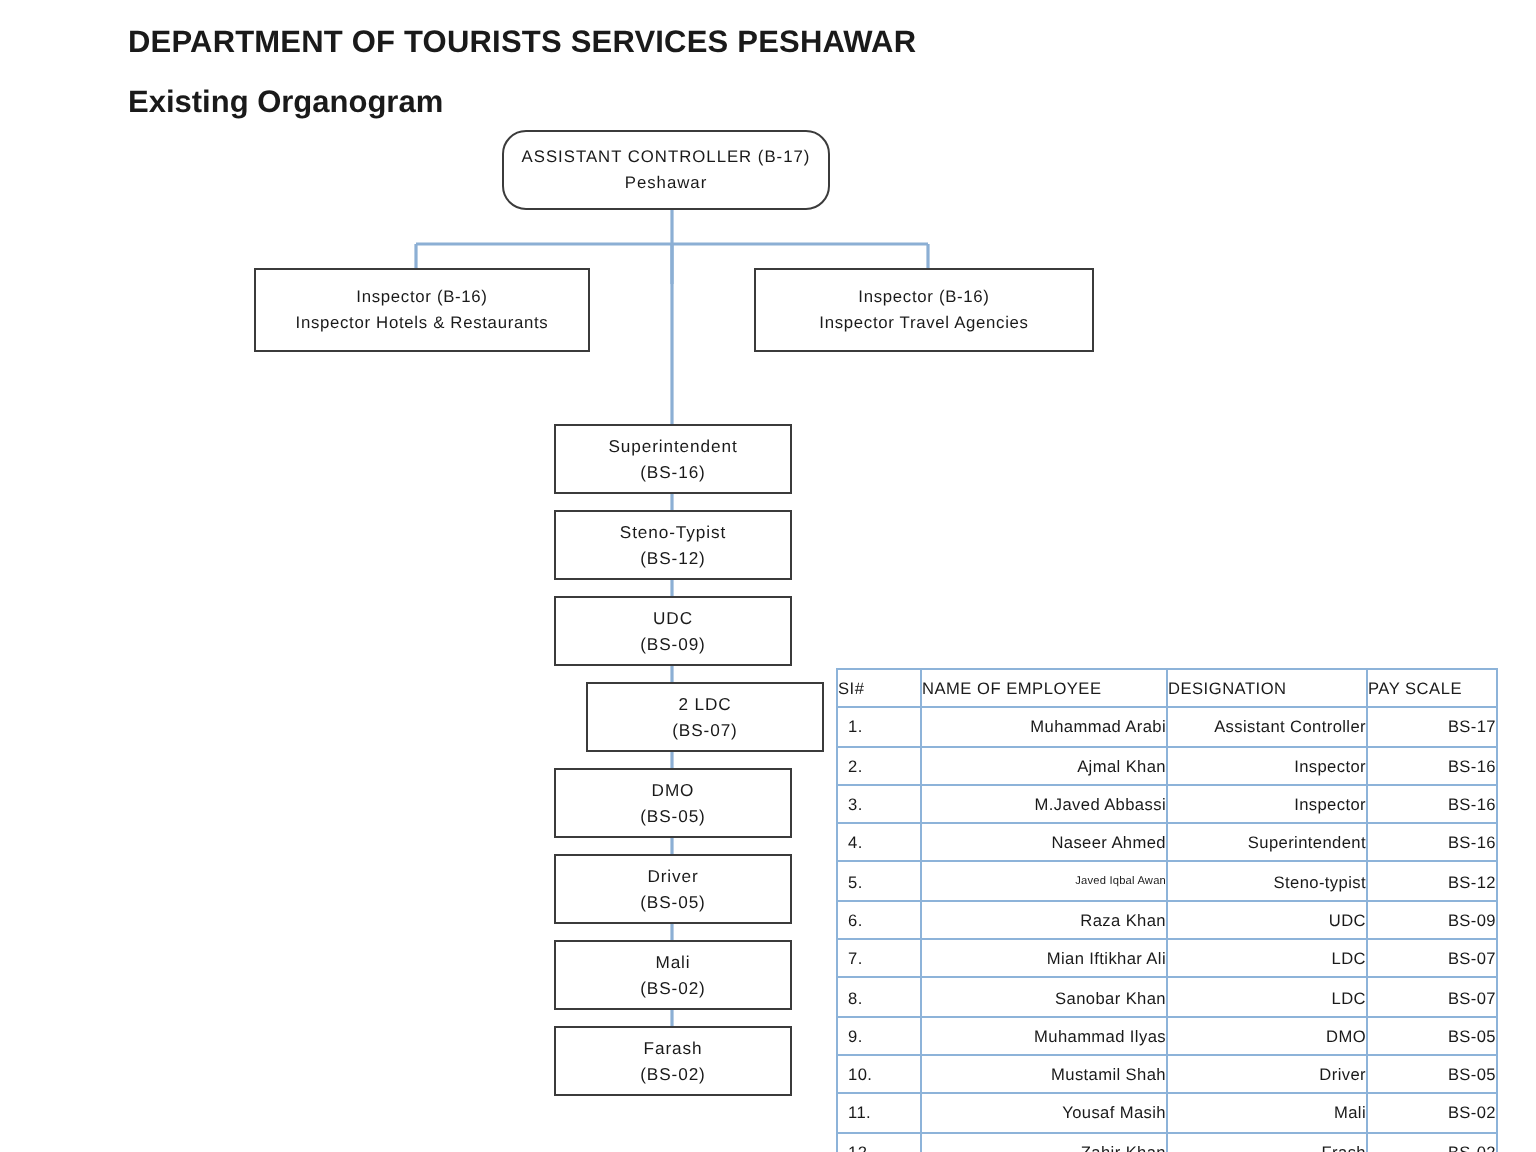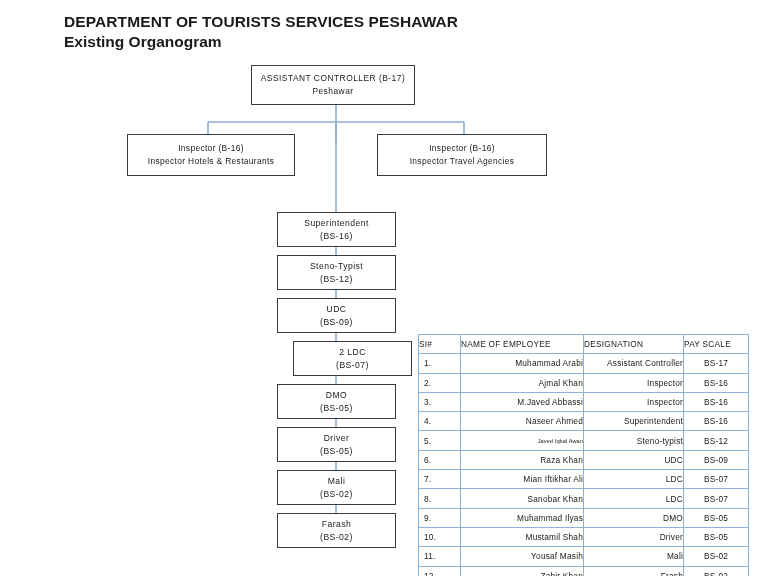--- a/index.html
+++ b/index.html
@@ -27,21 +27,21 @@
     font-size: 15.5px;
     font-weight: bold;
     letter-spacing: 0.1px;
     line-height: 20px;
     white-space: nowrap;
   }
   #title-block .line2 {
     font-size: 15.5px;
     font-weight: bold;
     line-height: 20px;
-    margin-top: 0;
+    margin-top: 10px;
     white-space: nowrap;
   }
 
   
   #org-chart {
     position: absolute;
     left: 0;
     top: 0;
     width: 768px;
     height: 576px;
@@ -98,21 +98,21 @@
     white-space: nowrap;
   }
   #employee-table th {
     text-align: left;
     font-size: 8.3px;
     letter-spacing: 0.25px;
   }
   #employee-table td.c-sl    { text-align: left;   padding-left: 5px; }
   #employee-table td.c-name  { text-align: right;   padding-left: 7px; }
   #employee-table td.c-desig { text-align: right;   padding-left: 6px; }
-  #employee-table td.c-pay   { text-align: center; }
+  #employee-table td.c-pay   { text-align: right; }
   #employee-table td.c-name.small { font-size: 5.6px; letter-spacing: 0.1px; }
 
   col.w-sl    { width: 42px;  }
   col.w-name  { width: 123px; }
   col.w-desig { width: 100px; }
   col.w-pay   { width: 65px;  }
 </style>
 </head>
 <body>
 
@@ -137,21 +137,21 @@
       <line x1="336" y1="247" x2="336" y2="255"></line>
       <line x1="336" y1="290" x2="336" y2="298"></line>
       <line x1="336" y1="333" x2="336" y2="341"></line>
       <line x1="336" y1="376" x2="336" y2="384"></line>
       <line x1="336" y1="419" x2="336" y2="427"></line>
       <line x1="336" y1="462" x2="336" y2="470"></line>
       <line x1="336" y1="505" x2="336" y2="513"></line>
     </g>
   </svg>
 
-  <div class="org-box root" style="left:251px; top:65px; width:164px; height:40px;">
+  <div class="org-box root" style="left:251px; top:65px; width:164px; height:40px;border-radius:12px;">
     <div class="ln">ASSISTANT CONTROLLER (B-17)</div>
     <div class="ln">Peshawar</div>
   </div>
 
   <div class="org-box insp" style="left:127px; top:134px; width:168px; height:42px;">
     <div class="ln">Inspector (B-16)</div>
     <div class="ln">Inspector  Hotels &amp; Restaurants</div>
   </div>
 
   <div class="org-box insp" style="left:377px; top:134px; width:170px; height:42px;">

